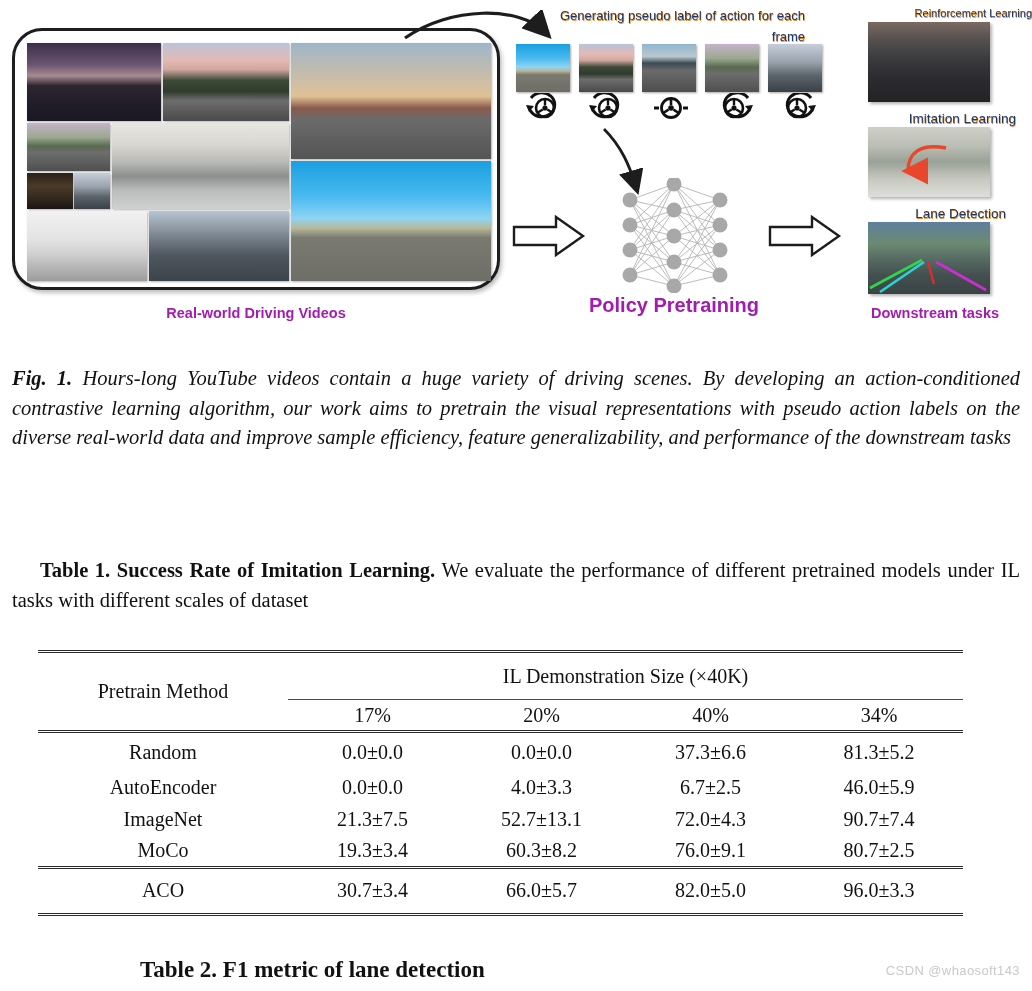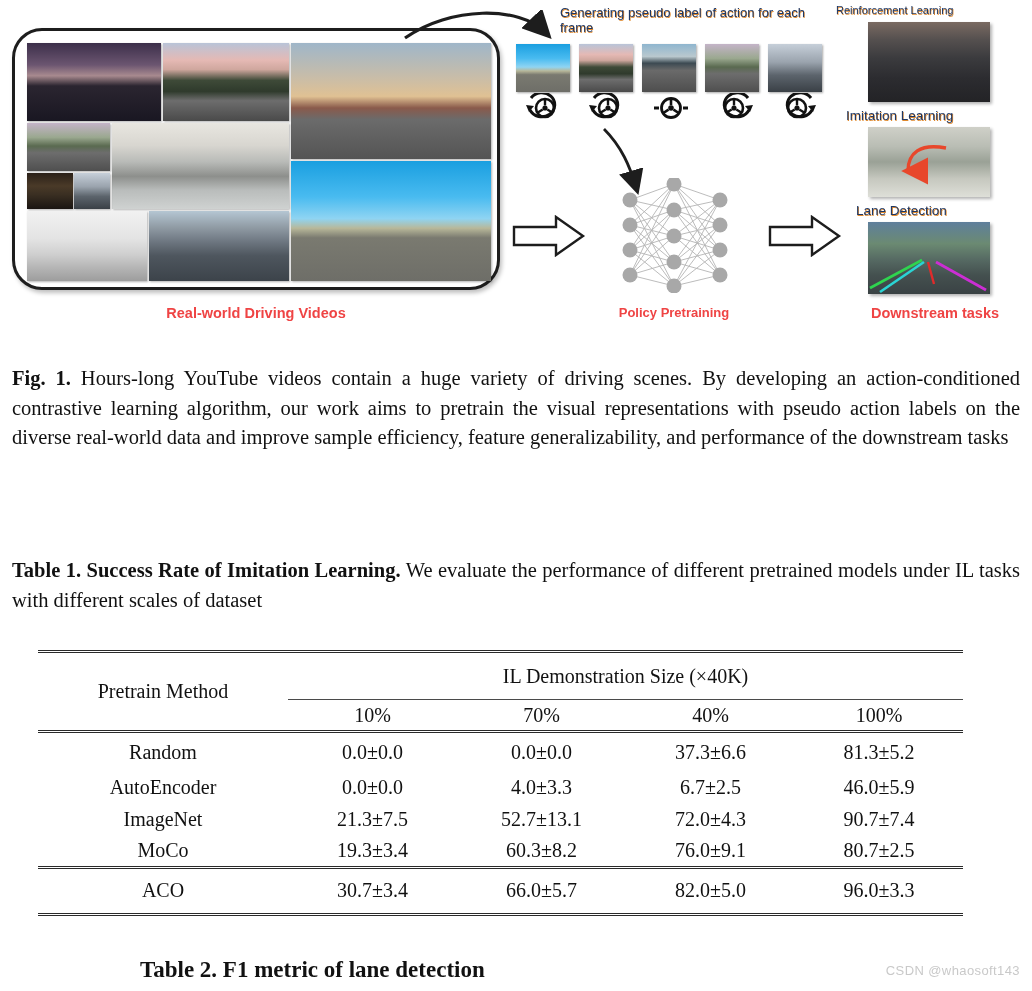--- a/index.html
+++ b/index.html
@@ -38,29 +38,29 @@
   .p-darkcity{background:linear-gradient(180deg,#c6cfd9 0%,#9aa3ad 38%,#5c646c 65%,#3a4046 100%);}
   .p-snow{background:linear-gradient(180deg,#f1f1f1 0%,#e3e3e3 40%,#cfcfcf 62%,#b6b6b6 80%,#9d9d9d 100%);}
   .p-bridge3{background:linear-gradient(180deg,#b5c6d3 0%,#8f9aa3 24%,#6d7680 44%,#4e565e 64%,#3c434a 100%);}
   .p-sky{background:linear-gradient(180deg,#1a9fe0 0%,#49bbf0 30%,#8fd4f2 48%,#b8b89a 56%,#7a7a70 64%,#6e6e68 100%);}
 
   
   #feedback{position:absolute;left:395px;top:10px;}
 
   .fig-caption{
     position:absolute;font-family:"Liberation Sans",sans-serif;
-    font-weight:bold;color:#ef4444;text-align:center;
+    font-weight:bold;color:#a21caf;text-align:center;
   }
   #cap-videos{left:12px;top:305px;width:488px;font-size:14.5px;}
-  #cap-policy{left:568px;top:305px;width:212px;font-size:13px;}
+  #cap-policy{left:568px;top:294px;width:212px;font-size:20px;}
   #cap-down{left:840px;top:305px;width:190px;font-size:14.5px;}
 
   .orange-label{
     position:absolute;font-family:"Liberation Sans",sans-serif;
-    color:#1f3864;text-align:left;font-size:13px;line-height:15px;
+    color:#1f3864;text-align:right;font-size:13px;line-height:21px;
     text-shadow:0.6px 0.6px 0 #e08a2e;
   }
   #lbl-pseudo{left:560px;top:5px;width:245px;}
   #lbl-acl{left:628px;top:130px;width:185px;}
   #lbl-rl{left:836px;top:3px;width:196px;font-size:11px;}
   #lbl-il{left:846px;top:108px;width:170px;font-size:13.5px;}
   #lbl-ld{left:856px;top:203px;width:150px;font-size:13.5px;}
 
   .frame{position:absolute;top:44px;width:54px;height:48px;box-shadow:1px 1px 2px rgba(0,0,0,.35);}
   .wheel{position:absolute;top:93px;width:40px;height:30px;}
@@ -72,24 +72,24 @@
     background:linear-gradient(180deg,#cfd0c8 0%,#b9bdb4 28%,#9aa196 50%,#c6c8bf 74%,#dedfd8 100%);}
   #img-ld{left:868px;top:222px;width:122px;height:72px;
     background:linear-gradient(180deg,#5f7f9c 0%,#6b8a72 30%,#566a63 52%,#44504f 74%,#3a4244 100%);}
 
   
   .body-text{
     position:absolute;left:12px;width:1008px;
     font-family:"Liberation Serif",serif;font-size:20.5px;line-height:29.5px;
     text-align:justify;color:#111;
   }
-  #fig-desc{top:364px;}
+  #fig-desc{top:364px;font-style:italic;}
   #fig-desc .lead{font-weight:bold;}
   #tbl1-cap{top:555px;font-size:20.5px;line-height:30px;}
-  #tbl1-cap .lead{font-weight:bold;}
+  #tbl1-cap .lead{font-weight:bold;margin-left:28px;}
 
   
   #table1{
     position:absolute;left:38px;top:650px;width:925px;
     border-collapse:collapse;font-family:"Liberation Serif",serif;
     font-size:20px;color:#111;
   }
   #table1 td,#table1 th{padding:0;font-weight:normal;}
   .rule-top{border-top:3.5px double #2a2a2a;}
   .rule-mid{border-top:3px double #2a2a2a;}
@@ -311,24 +311,24 @@
   <span>We evaluate the performance of different pretrained models under IL tasks with different scales of dataset</span>
 </div>
 
 <table id="table1">
   <tbody>
     <tr class="rowh">
       <td class="rule-top tc" rowspan="2" style="width:250px;height:46px;">Pretrain Method</td>
       <td class="rule-top tc cmid" colspan="4" style="height:46px;">IL Demonstration Size (×40K)</td>
     </tr>
     <tr class="rowh">
-      <td class="tc" style="width:169px;">10%</td>
-      <td class="tc" style="width:169px;">70%</td>
+      <td class="tc" style="width:169px;">17%</td>
+      <td class="tc" style="width:169px;">20%</td>
       <td class="tc" style="width:169px;">40%</td>
-      <td class="tc" style="width:168px;">100%</td>
+      <td class="tc" style="width:168px;">34%</td>
     </tr>
 
     <tr class="rowh">
       <td class="rule-mid tc" style="height:38px;">Random</td>
       <td class="rule-mid tc">0.0±0.0</td>
       <td class="rule-mid tc">0.0±0.0</td>
       <td class="rule-mid tc">37.3±6.6</td>
       <td class="rule-mid tc">81.3±5.2</td>
     </tr>
     <tr class="rowh">

